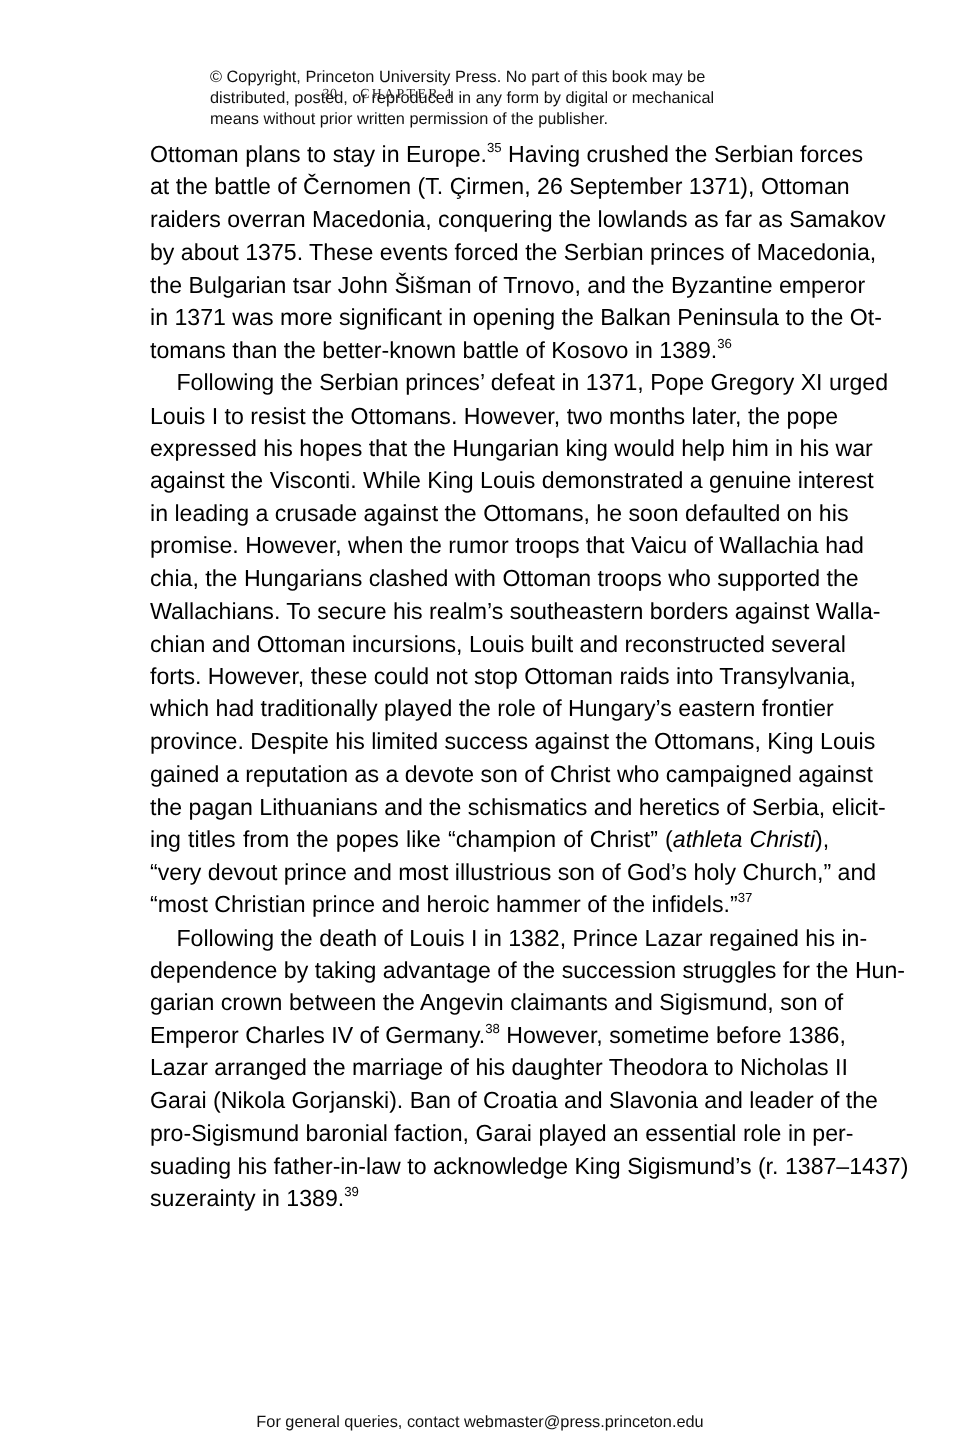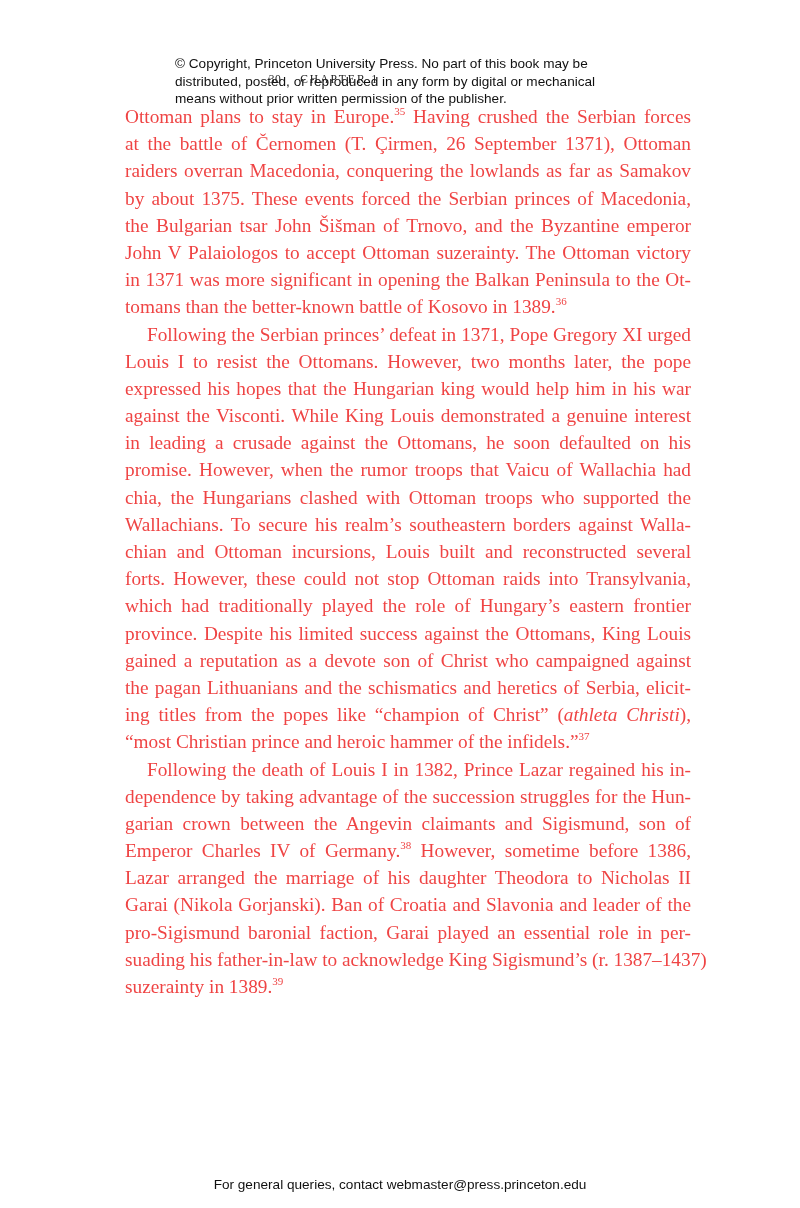--- a/index.html
+++ b/index.html
@@ -7,22 +7,22 @@
   .copyright {
     position: absolute; left: 175px; top: 7px; width: 470px;
     font-family: "Liberation Sans", sans-serif; font-size: 13.6px; line-height: 17.5px; color: #111; margin-top: 48px;
   }
   .running-head {
     position: absolute; left: 0; width: 648px; top: 73px; text-align: center;
     font-family: "Liberation Serif", serif; font-size: 11.5px; letter-spacing: 2px; color: #222;
   }
   .running-head .pg { margin-right: 14px; letter-spacing: 0.5px; }
   .body {
-    position: absolute; left: 125px; top: 103px; width: 566px;
-    font-family: Liberation Serif, serif; font-size: 19.3px; line-height: 27.2px; color: #ef4444;
+    position: absolute; left: 125px; top: 116px; width: 566px;
+    font-family: Liberation Sans, sans-serif; font-size: 19.3px; line-height: 27.2px; color: #000000;
   }
   .line { display: block; white-space: nowrap; text-align: justify; text-align-last: justify; height: 27.2px; }
   .line.last { text-align-last: left; }
   .line.indent { padding-left: 22px; }
   sup { font-size: 11px; line-height: 0; vertical-align: 8px; }
   i { font-style: italic; }
   .footer {
     position: absolute; left: 0; width: 800px; top: 1177px; text-align: center;
     font-family: "Liberation Sans", sans-serif; font-size: 13.6px; color: #111;
   }
@@ -40,38 +40,38 @@
   <span class="pg">30</span>
   <span>CHAPTER 1</span>
 </div>
 
 <div class="body" id="body-text">
     <span class="line"><span>Ottoman plans to stay in Europe.</span><sup>35</sup><span> Having crushed the Serbian forces</span></span>
     <span class="line"><span>at the battle of Černomen (T. Çirmen, 26 September 1371), Ottoman</span></span>
     <span class="line"><span>raiders overran Macedonia, conquering the lowlands as far as Samakov</span></span>
     <span class="line"><span>by about 1375. These events forced the Serbian princes of Macedonia,</span></span>
     <span class="line"><span>the Bulgarian tsar John Šišman of Trnovo, and the Byzantine emperor</span></span>
-    <span class="line"><span>John V Palaiologos to accept Ottoman suzerainty. The Ottoman victory</span></span>
     <span class="line"><span>in 1371 was more significant in opening the Balkan Peninsula to the Ot-</span></span>
     <span class="line last"><span>tomans than the better-known battle of Kosovo in 1389.</span><sup>36</sup></span>
     <span class="line indent"><span>Following the Serbian princes’ defeat in 1371, Pope Gregory XI urged</span></span>
     <span class="line"><span>Louis I to resist the Ottomans. However, two months later, the pope</span></span>
     <span class="line"><span>expressed his hopes that the Hungarian king would help him in his war</span></span>
     <span class="line"><span>against the Visconti. While King Louis demonstrated a genuine interest</span></span>
     <span class="line"><span>in leading a crusade against the Ottomans, he soon defaulted on his</span></span>
     <span class="line"><span>promise. However, when the rumor troops that Vaicu of Wallachia had</span></span>
     <span class="line"><span>chia, the Hungarians clashed with Ottoman troops who supported the</span></span>
     <span class="line"><span>Wallachians. To secure his realm’s southeastern borders against Walla-</span></span>
     <span class="line"><span>chian and Ottoman incursions, Louis built and reconstructed several</span></span>
     <span class="line"><span>forts. However, these could not stop Ottoman raids into Transylvania,</span></span>
     <span class="line"><span>which had traditionally played the role of Hungary’s eastern frontier</span></span>
     <span class="line"><span>province. Despite his limited success against the Ottomans, King Louis</span></span>
     <span class="line"><span>gained a reputation as a devote son of Christ who campaigned against</span></span>
     <span class="line"><span>the pagan Lithuanians and the schismatics and heretics of Serbia, elicit-</span></span>
     <span class="line"><span>ing titles from the popes like “champion of Christ” (</span><i>athleta Christi</i><span>),</span></span>
+    <span class="line"><span>“very devout prince and most illustrious son of God’s holy Church,” and</span></span>
     <span class="line last"><span>“most Christian prince and heroic hammer of the infidels.”</span><sup>37</sup></span>
     <span class="line indent"><span>Following the death of Louis I in 1382, Prince Lazar regained his in-</span></span>
     <span class="line"><span>dependence by taking advantage of the succession struggles for the Hun-</span></span>
     <span class="line"><span>garian crown between the Angevin claimants and Sigismund, son of</span></span>
     <span class="line"><span>Emperor Charles IV of Germany.</span><sup>38</sup><span> However, sometime before 1386,</span></span>
     <span class="line"><span>Lazar arranged the marriage of his daughter Theodora to Nicholas II</span></span>
     <span class="line"><span>Garai (Nikola Gorjanski). Ban of Croatia and Slavonia and leader of the</span></span>
     <span class="line"><span>pro-Sigismund baronial faction, Garai played an essential role in per-</span></span>
     <span class="line"><span>suading his father-in-law to acknowledge King Sigismund’s (r. 1387–1437)</span></span>
     <span class="line last"><span>suzerainty in 1389.</span><sup>39</sup></span>

